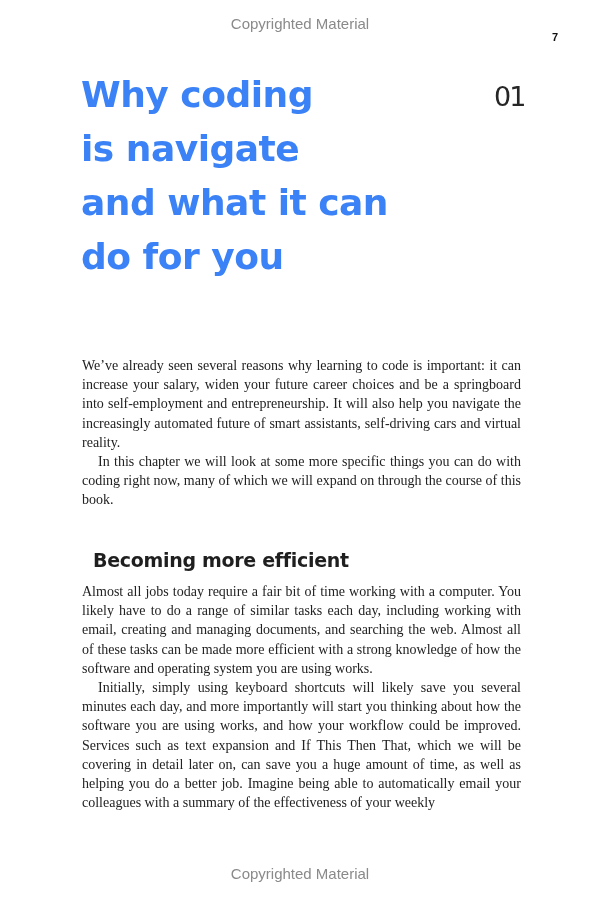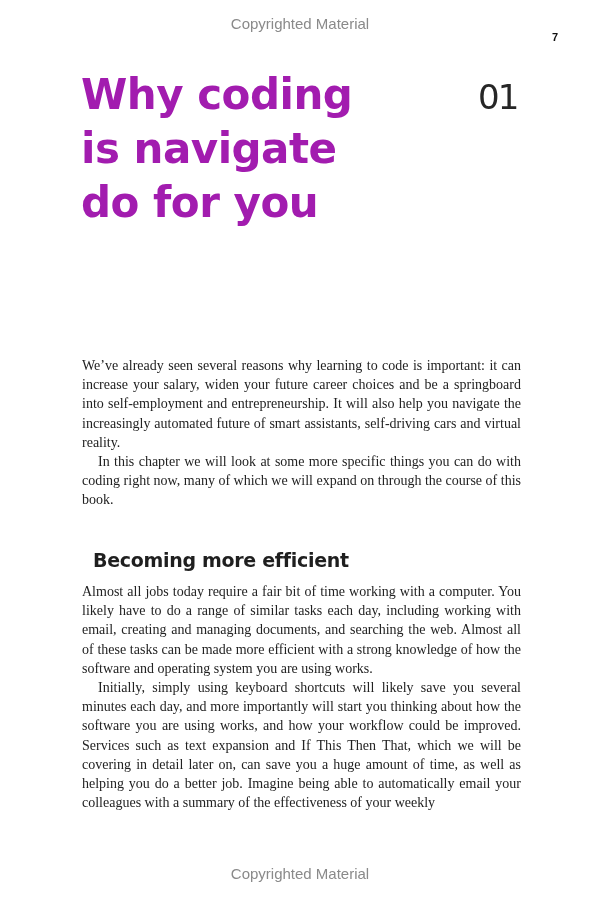--- a/index.html
+++ b/index.html
@@ -12,26 +12,26 @@
     font-family: "Liberation Sans", sans-serif; font-size: 15px; color: #8a8a8a;
   }
   .wm-top { top: 15px; }
   .wm-bottom { top: 865px; }
   .page-num {
     position: absolute; top: 31px; left: 552px;
     font-family: "Liberation Sans", sans-serif; font-weight: bold; font-size: 11px; color: #111;
   }
   .chapter-title {
     position: absolute; left: 81px; top: 68px; width: 390px;
-    font-family: "DejaVu Sans", sans-serif; font-weight: bold; font-size: 42px;
-    line-height: 54px; color: #a21caf; letter-spacing: -0.5px; margin: 0;
+    font-family: "DejaVu Sans", sans-serif; font-weight: bold; font-size: 36px;
+    line-height: 54px; color: #3b82f6; letter-spacing: -0.5px; margin: 0;
   }
   .chapter-num {
-    position: absolute; left: 478px; top: 70px;
-    font-family: "DejaVu Sans", sans-serif; font-weight: normal; font-size: 34px;
+    position: absolute; left: 494px; top: 70px;
+    font-family: "DejaVu Sans", sans-serif; font-weight: normal; font-size: 27px;
     color: #262626; letter-spacing: -2px; line-height: 54px;
   }
   .body-text {
     position: absolute; left: 82px; width: 439px;
     font-family: "Liberation Serif", serif; font-size: 14px; line-height: 19.2px;
     color: #222; text-align: justify; margin: 0;
   }
   .body-text p { margin: 0; }
   .body-text p.indent { text-indent: 16px; }
   .section-heading {
@@ -42,20 +42,21 @@
 </style>
 </head>
 <body>
 
 <div class="watermark wm-top">Copyrighted Material</div>
 <div class="page-num">7</div>
 
 <h1 class="chapter-title">
   <div>Why coding</div>
   <div>is navigate</div>
+  <div>and what it can</div>
   <div>do for you</div>
 </h1>
 <div class="chapter-num">01</div>
 
 <div class="body-text" style="top:356px;">
   <p>We’ve already seen several reasons why learning to code is important: it can increase your salary, widen your future career choices and be a springboard into self-employment and entrepreneurship. It will also help you navigate the increasingly automated future of smart assistants, self-driving cars and virtual reality.</p>
   <p class="indent">In this chapter we will look at some more specific things you can do with coding right now, many of which we will expand on through the course of this book.</p>
 </div>
 
 <h2 class="section-heading">Becoming more efficient</h2>

